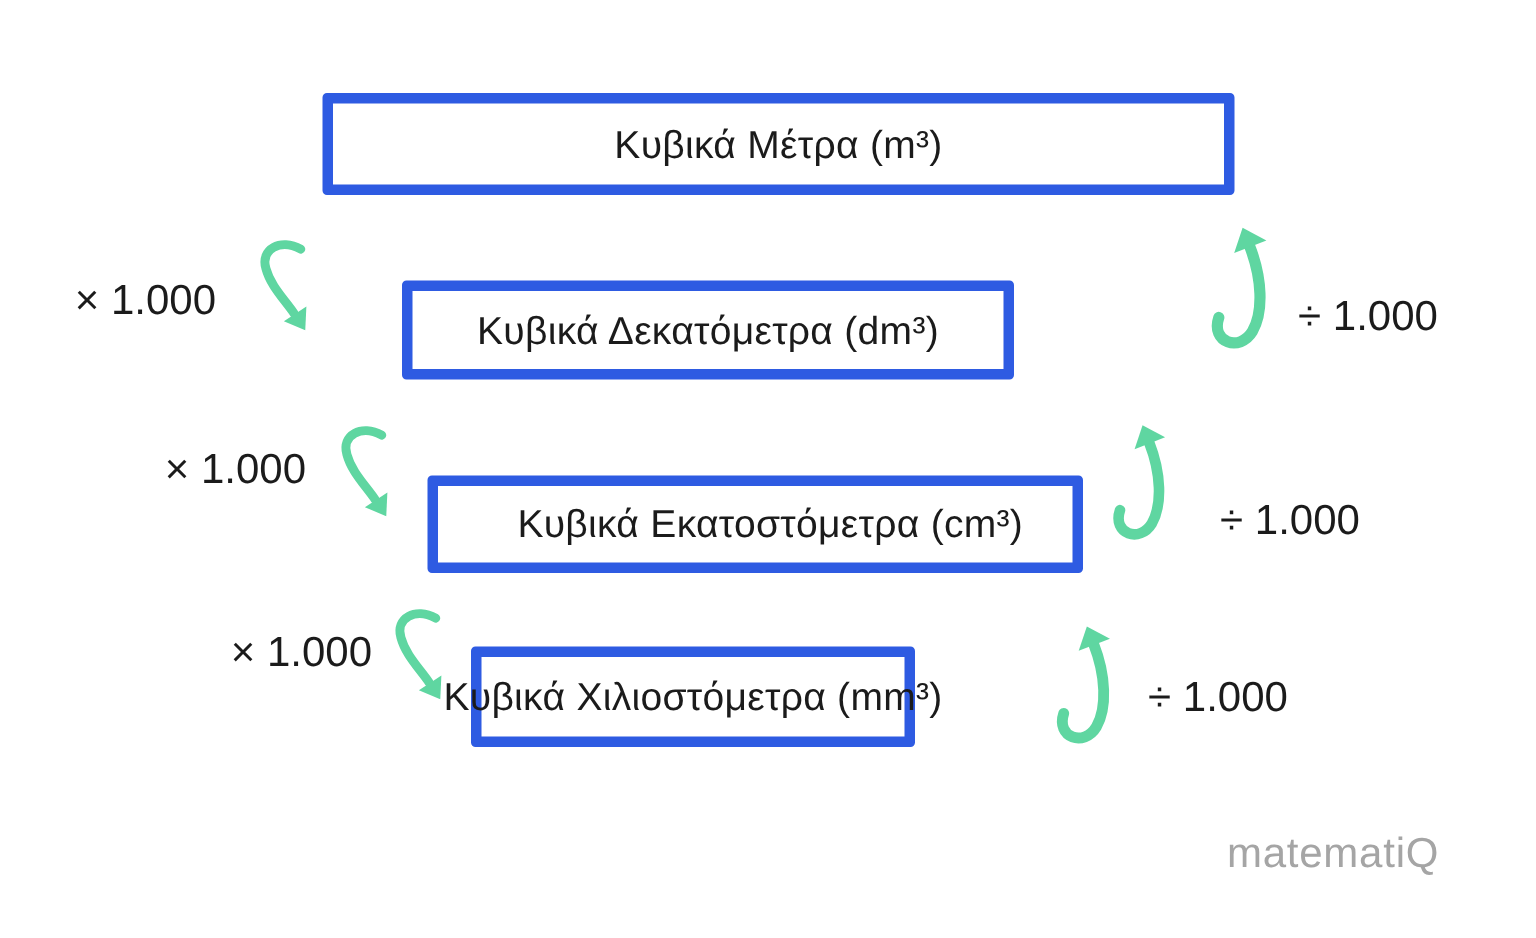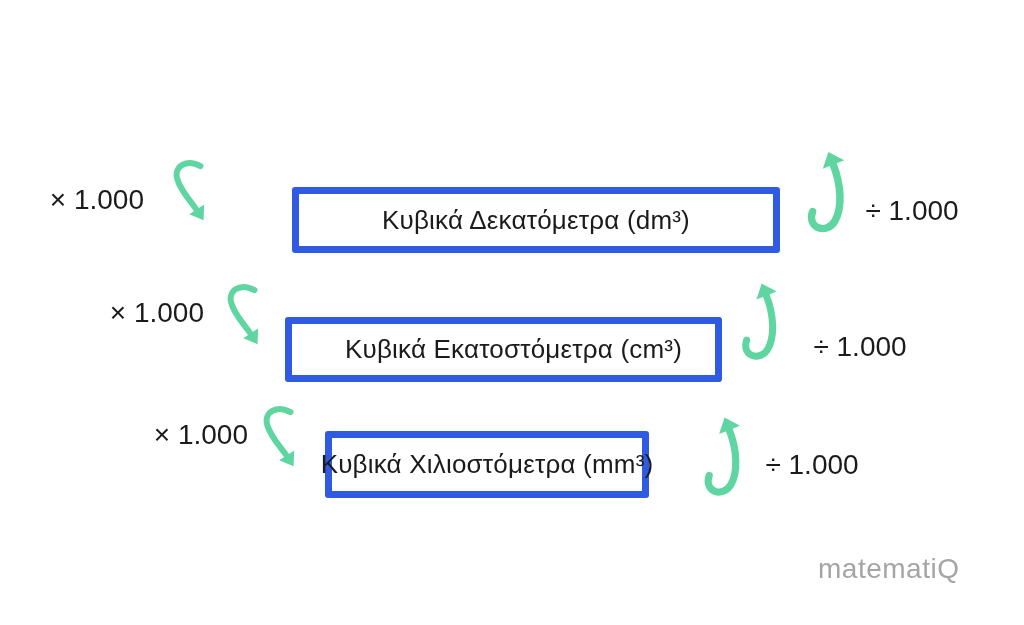--- a/index.html
+++ b/index.html
@@ -59,30 +59,33 @@
     color: var(--watermark);
     letter-spacing: 0.5px;
     margin-left: 44px;
   }
 </style>
 </head>
 <body>
 
 <div class="canvas">
 
+  <div class="unit-box" style="left:215px; top:62px; width:608px; height:68px;">
+    <span>Κυβικά Μέτρα (m³)</span>
+  </div>
 
-  <div class="unit-box" style="left:268px; top:187px; width:488px; height:66px;margin-left:24px;">
+  <div class="unit-box" style="left:268px; top:187px; width:408px; height:66px;">
     <span>Κυβικά Δεκατόμετρα (dm³)</span>
   </div>
 
   <div class="unit-box" style="left:285px; top:317px; width:437px; height:65px;padding-left:20px;">
     <span>Κυβικά Εκατοστόμετρα (cm³)</span>
   </div>
 
-  <div class="unit-box" style="left:325px; top:431px; width:324px; height:67px;">
+  <div class="unit-box" style="left:314px; top:431px; width:296px; height:67px;">
     <span>Κυβικά Χιλιοστόμετρα (mm³)</span>
   </div>
 
   <div class="op-label multiply" style="left:42px; top:184px; width:102px;">× 1.000</div>
   <svg class="arrow" style="left:166px; top:150px;" width="45" height="90" viewBox="0 0 60 95" aria-hidden="true">
     <path d="M46 9 C28 -1 10 9 15 26 C19 41 30 52 40 66"></path>
     <polygon points="50,81 31,73 51,60"></polygon>
   </svg>
 
   <div class="op-label multiply" style="left:102px; top:297px; width:102px;">× 1.000</div>

